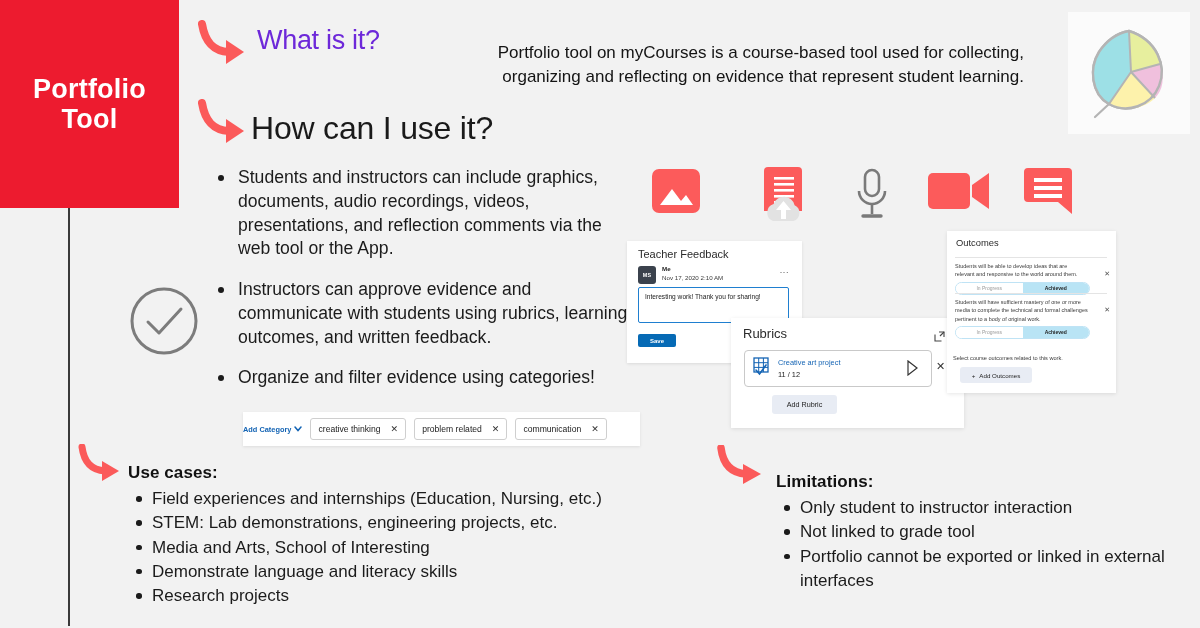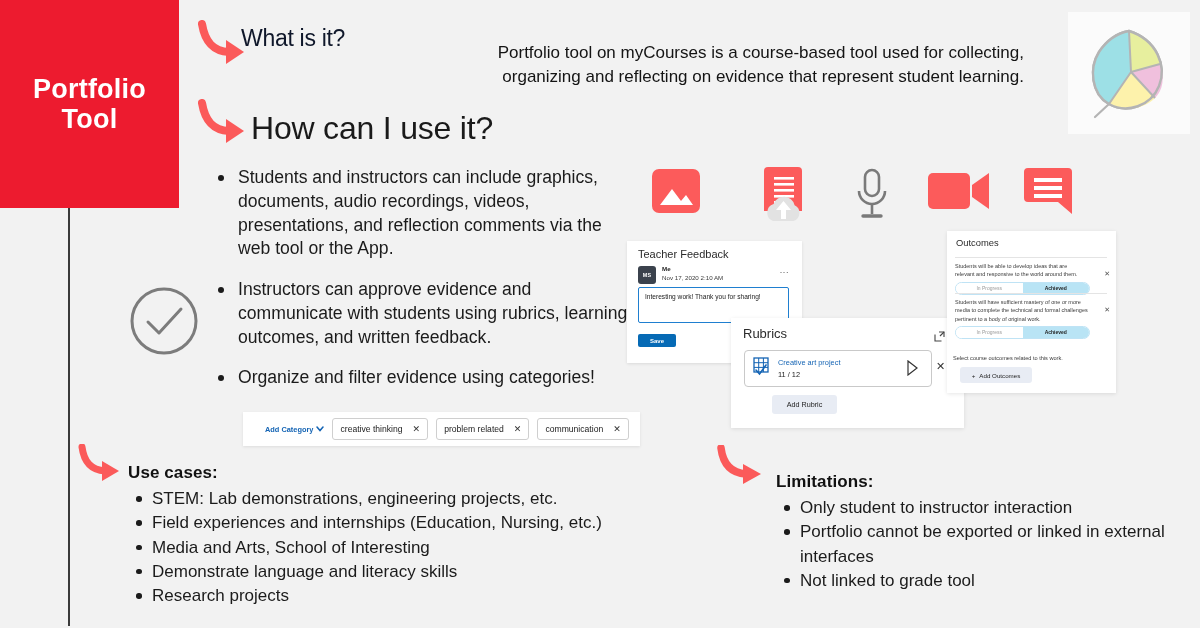--- a/index.html
+++ b/index.html
@@ -23,21 +23,21 @@
   }
   .divider-v{
     position:absolute;left:68px;top:208px;width:2px;height:418px;background:#3a3a3a;
   }
 
   
   .arrow{position:absolute;}
   .arrow svg{display:block}
 
   
-  .h-what{position:absolute;left:241px;top:25px;font-size:23px;color:#0f172a;font-weight:400;letter-spacing:-.3px;}
+  .h-what{position:absolute;left:257px;top:25px;font-size:27px;color:#6d28d9;font-weight:400;letter-spacing:-.3px;}
   .h-how{position:absolute;left:251px;top:110px;font-size:32px;color:#1a1a1a;font-weight:400;letter-spacing:-.2px;}
   .what-body{
     position:absolute;left:409px;top:41px;width:615px;
     font-size:17px;line-height:1.42;color:#141414;text-align:right;
   }
   .what-body .l2{display:block;padding-left:0;}
 
   
   .logo-box{
     position:absolute;right:10px;top:12px;width:122px;height:122px;background:#fbfbfb;
@@ -120,21 +120,21 @@
   .oc-toggle .ach{color:#1d1d1d;font-weight:bold;background:#b9e4f5;}
   .oc-note{position:absolute;left:6px;top:124px;font-size:5.6px;color:#3b3b3b;}
   .oc-add{
     position:absolute;left:13px;top:136px;width:72px;height:16px;background:#e8ecf4;border-radius:3px;
     font-size:6.2px;color:#222;display:flex;align-items:center;justify-content:center;gap:4px;
   }
 
   
   .cat-bar{
     position:absolute;left:243px;top:412px;width:397px;height:34px;background:#fff;
-    box-shadow:0 1px 3px rgba(0,0,0,.09);display:flex;align-items:center;padding-left:22px;box-sizing:border-box;gap:8px;
+    box-shadow:0 1px 3px rgba(0,0,0,.09);display:flex;align-items:center;padding-left:0;box-sizing:border-box;gap:8px;
   }
   .cat-add{font-size:7.4px;font-weight:bold;color:#1464b4;display:flex;align-items:center;gap:3px;}
   .chip{
     height:20px;border:1px solid #cfcfcf;border-radius:3px;background:#fff;
     display:flex;align-items:center;gap:10px;padding:0 7px;font-size:8.6px;color:#222;
   }
   .chip .x{font-size:9px;color:#333;}
 
   
   .sec{position:absolute;margin-top:8px;}
@@ -347,36 +347,36 @@
 
   <div class="arrow" style="left:76px;top:444px;">
     <svg width="52" height="42" viewBox="0 0 52 42">
       <path d="M6 3 C8 18 15 26 29 27" fill="none" stroke="#FB5A5A" stroke-width="7" stroke-linecap="round"></path>
       <path d="M26 17 L43 27 L26 37 Z" fill="#FB5A5A"></path>
     </svg>
   </div>
   <div class="sec sec-usecases">
     <h3>Use cases:</h3>
     <ul>
+      <li>Field experiences and internships (Education, Nursing, etc.)</li>
       <li>STEM: Lab demonstrations, engineering projects, etc.</li>
-      <li>Field experiences and internships (Education, Nursing, etc.)</li>
       <li>Media and Arts, School of Interesting</li>
       <li>Demonstrate language and literacy skills</li>
       <li>Research projects</li>
     </ul>
   </div>
 
   <div class="arrow" style="left:714px;top:445px;">
     <svg width="56" height="46" viewBox="0 0 56 46">
       <path d="M7 3 C9 19 17 28 32 29" fill="none" stroke="#FB5A5A" stroke-width="7.5" stroke-linecap="round"></path>
       <path d="M29 19 L47 29 L29 39 Z" fill="#FB5A5A"></path>
     </svg>
   </div>
   <div class="sec sec-limits">
     <h3>Limitations:</h3>
     <ul>
       <li>Only student to instructor interaction</li>
+      <li>Not linked to grade tool</li>
       <li>Portfolio cannot be exported or linked in external interfaces</li>
-      <li>Not linked to grade tool</li>
     </ul>
   </div>
 
 </div>
 
 </body></html>

